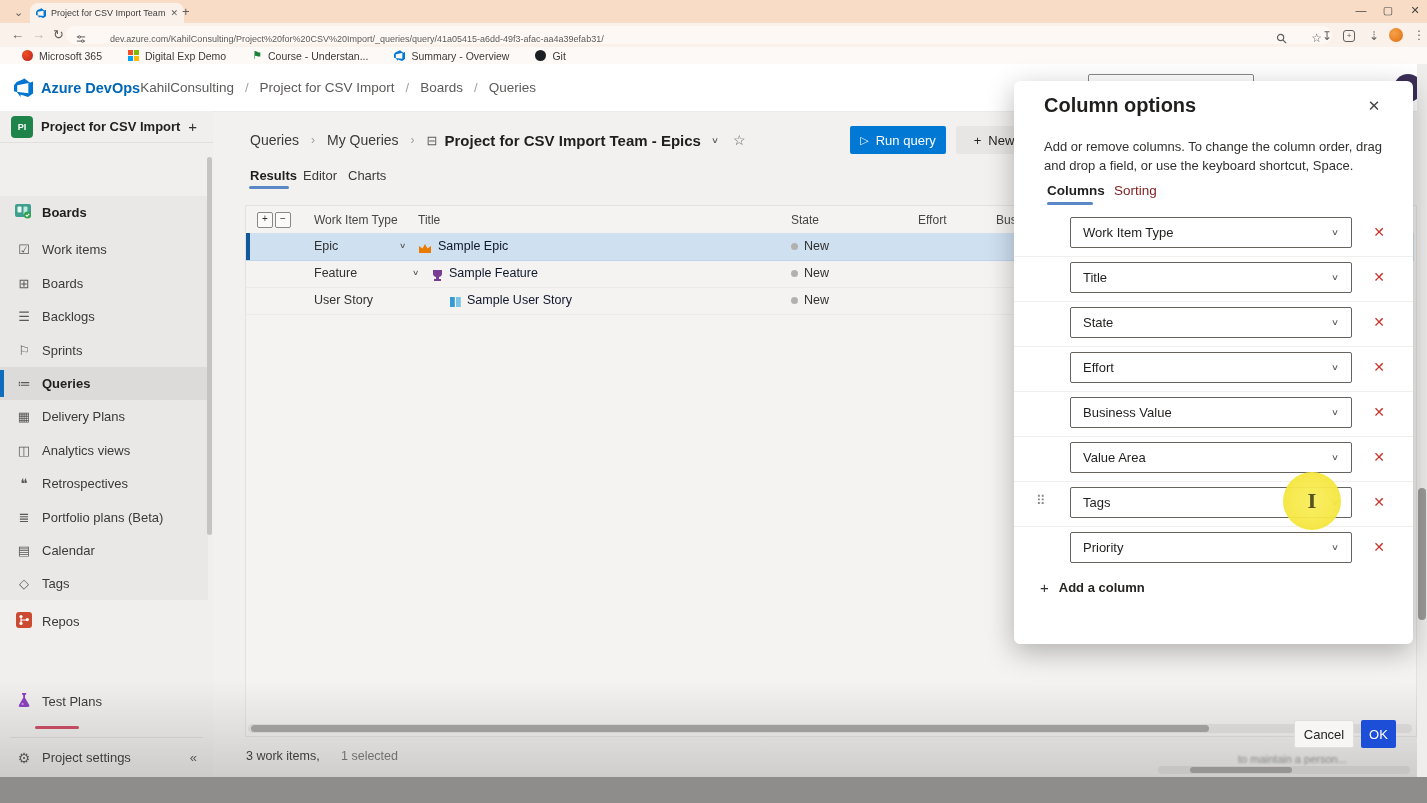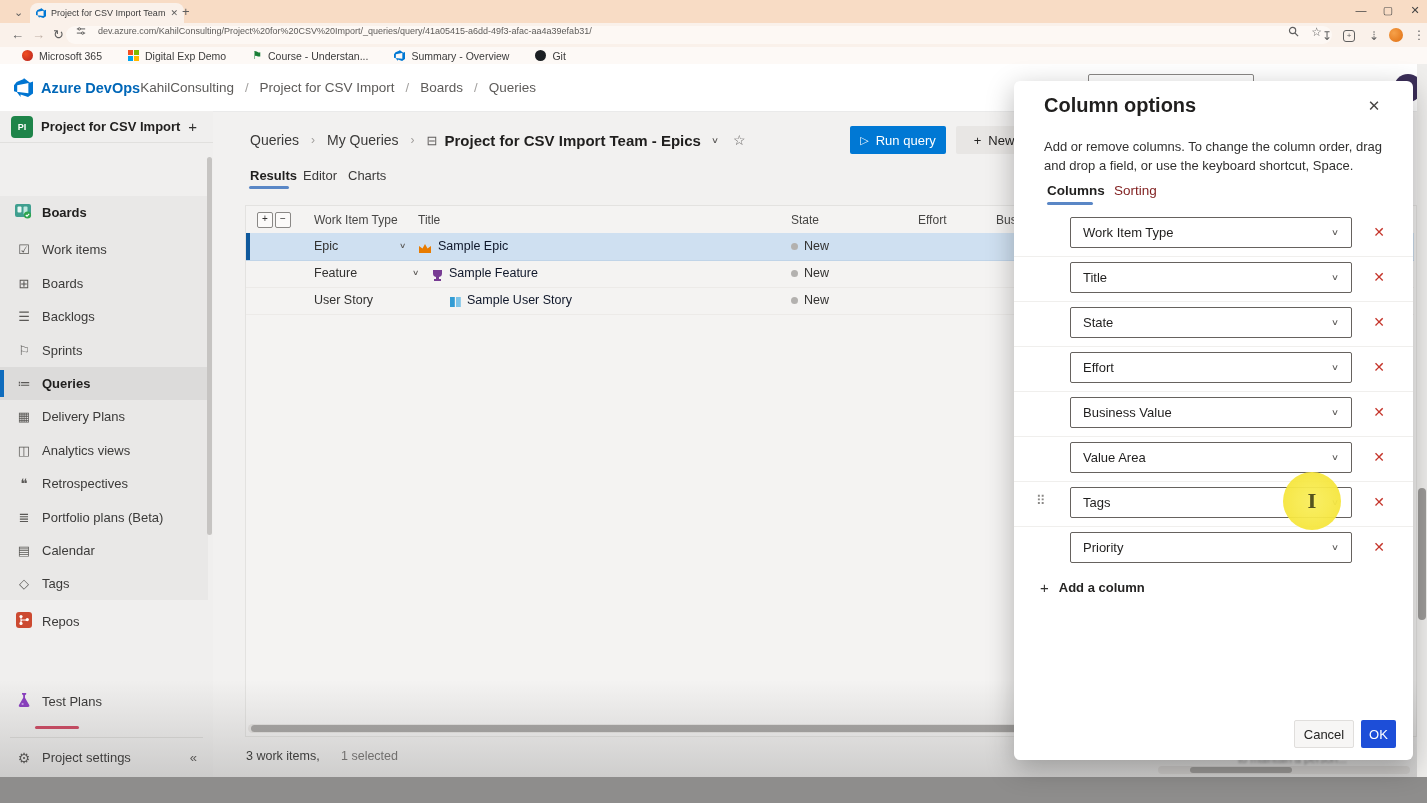--- a/index.html
+++ b/index.html
@@ -9,21 +9,21 @@
   .flex{display:flex;align-items:center}
 
   
   #tabstrip{position:absolute;left:0;top:0;width:1427px;height:23px;background:#f8dcc5}
   #tab{position:absolute;left:30px;top:3px;width:142px;height:20px;background:#faf1ea;
        border-radius:8px 8px 0 0;display:flex;align-items:center;padding:0 6px;gap:5px}
   #tab .t-title{font-size:9px;color:#3c3c3c;white-space:nowrap;overflow:hidden;flex:1}
   .chr-ic{color:#5f5f5f;font-size:11px;line-height:1}
   #toolbar{position:absolute;left:0;top:23px;width:1427px;height:24px;background:#faf1ea}
   #urlbar{position:absolute;left:66px;top:26px;width:1246px;height:18px;background:#fdf8f4;
-          border-radius:10px;display:flex;align-items:flex-start;padding:0 10px;gap:12px}
+          border-radius:10px;display:flex;align-items:flex-end;padding:0 10px;gap:24px}
   #urlbar .url{font-size:9px;color:#5d5b59;white-space:nowrap;overflow:hidden;flex:1}
   #bookmarks{position:absolute;left:0;top:47px;width:1427px;height:17px;background:#fdf9f6;
              display:flex;align-items:center;gap:26px;padding-left:22px}
   .bk{display:flex;align-items:center;gap:6px;font-size:10.5px;color:#3c3c3c}
   .bk-ic{width:11px;height:11px;border-radius:2px;display:inline-block}
   .msgrid{position:relative;width:11px;height:11px}
   .msgrid i{position:absolute;width:5px;height:5px}
   .winbtn{position:absolute;top:4px;font-size:11px;color:#444;width:14px;text-align:center}
 
   
@@ -87,21 +87,21 @@
   .link{color:#0f172a}
   .dot{display:inline-block;width:7px;height:7px;border-radius:50%;background:#b3b1af;margin-right:6px}
   .wichev{position:absolute;top:7px;color:#5a5856;font-size:10px;transform:scaleY(.75)}
   .wiicon{position:absolute;top:7px}
   #hscroll{position:absolute;left:2px;bottom:3px;width:1164px;height:9px;background:#e6e4e2;border-radius:5px}
   #hthumb{position:absolute;left:3px;top:1px;width:958px;height:7px;background:#a9a7a5;border-radius:4px}
   #statusrow{position:absolute;left:246px;top:749px;font-size:12.5px;color:#3a3a38}
   #statussel{position:absolute;left:341px;top:749px;font-size:12.5px;color:#79777515;color:#787674}
 
   
-  #panel{position:absolute;left:1014px;top:81px;width:399px;height:679px;background:#fff;border-radius:6px;
+  #panel{position:absolute;left:1014px;top:81px;width:399px;height:563px;background:#fff;border-radius:6px;
          box-shadow:0 8px 28px rgba(0,0,0,.28)}
   #p-title{position:absolute;left:30px;top:13px;font-size:20px;font-weight:600;color:#201f1e}
   #p-close{position:absolute;left:350px;top:16px;font-size:15px;color:#484644;width:20px;text-align:center}
   #p-desc{position:absolute;left:30px;top:57px;width:352px;font-size:13px;line-height:1.45;color:#323130}
   .ptab{position:absolute;top:102px;font-size:13.5px;color:#7f1d1d}
   .ptab.on{font-weight:bold;color:#201f1e}
   #ptabline{position:absolute;left:33px;top:121px;width:46px;height:3px;background:#5a87c6;border-radius:2px}
   .colrow{position:absolute;left:0;width:399px;height:45px;border-bottom:1px solid #f0efed}
   .colselect{position:absolute;left:56px;top:6px;width:282px;height:31px;border:1px solid #66625e;border-radius:2px;
              background:#fff;display:flex;align-items:center;justify-content:space-between;padding:0 12px;box-sizing:border-box}

